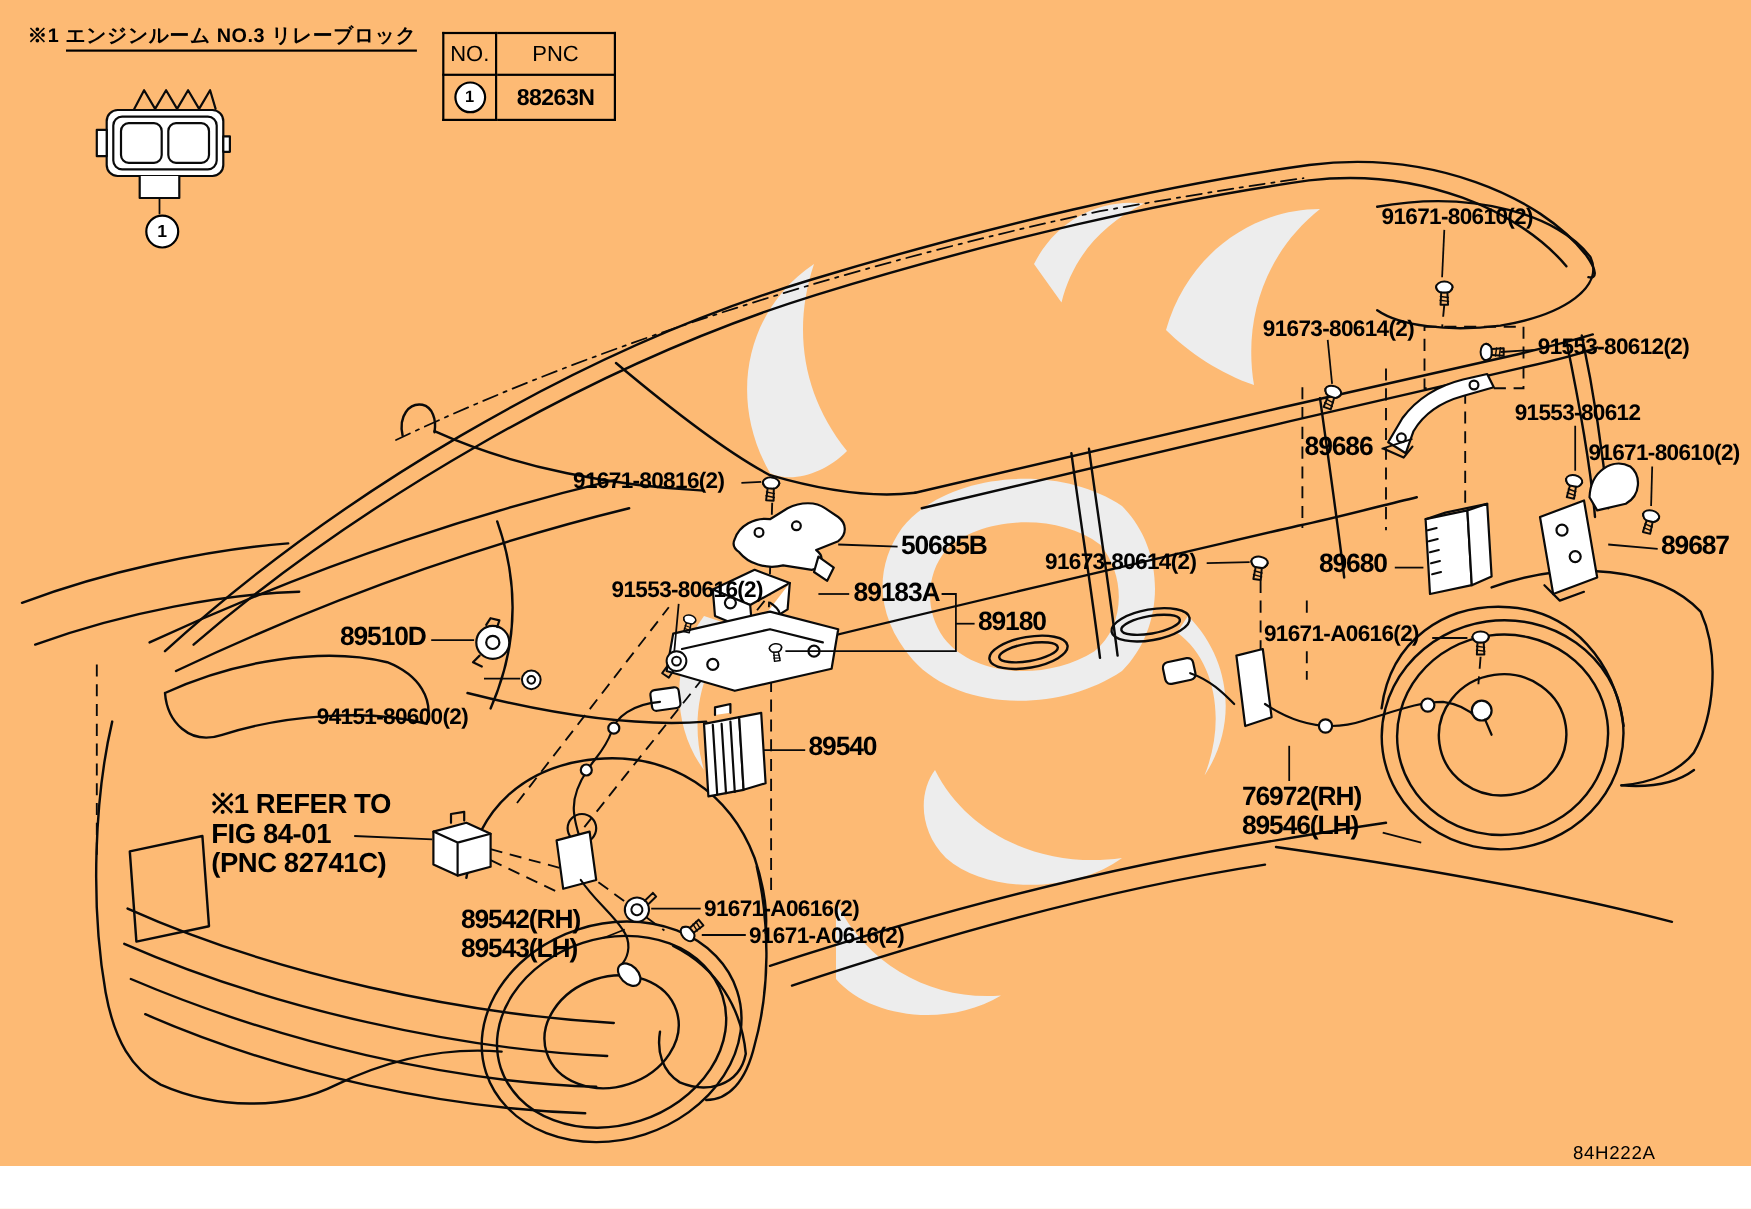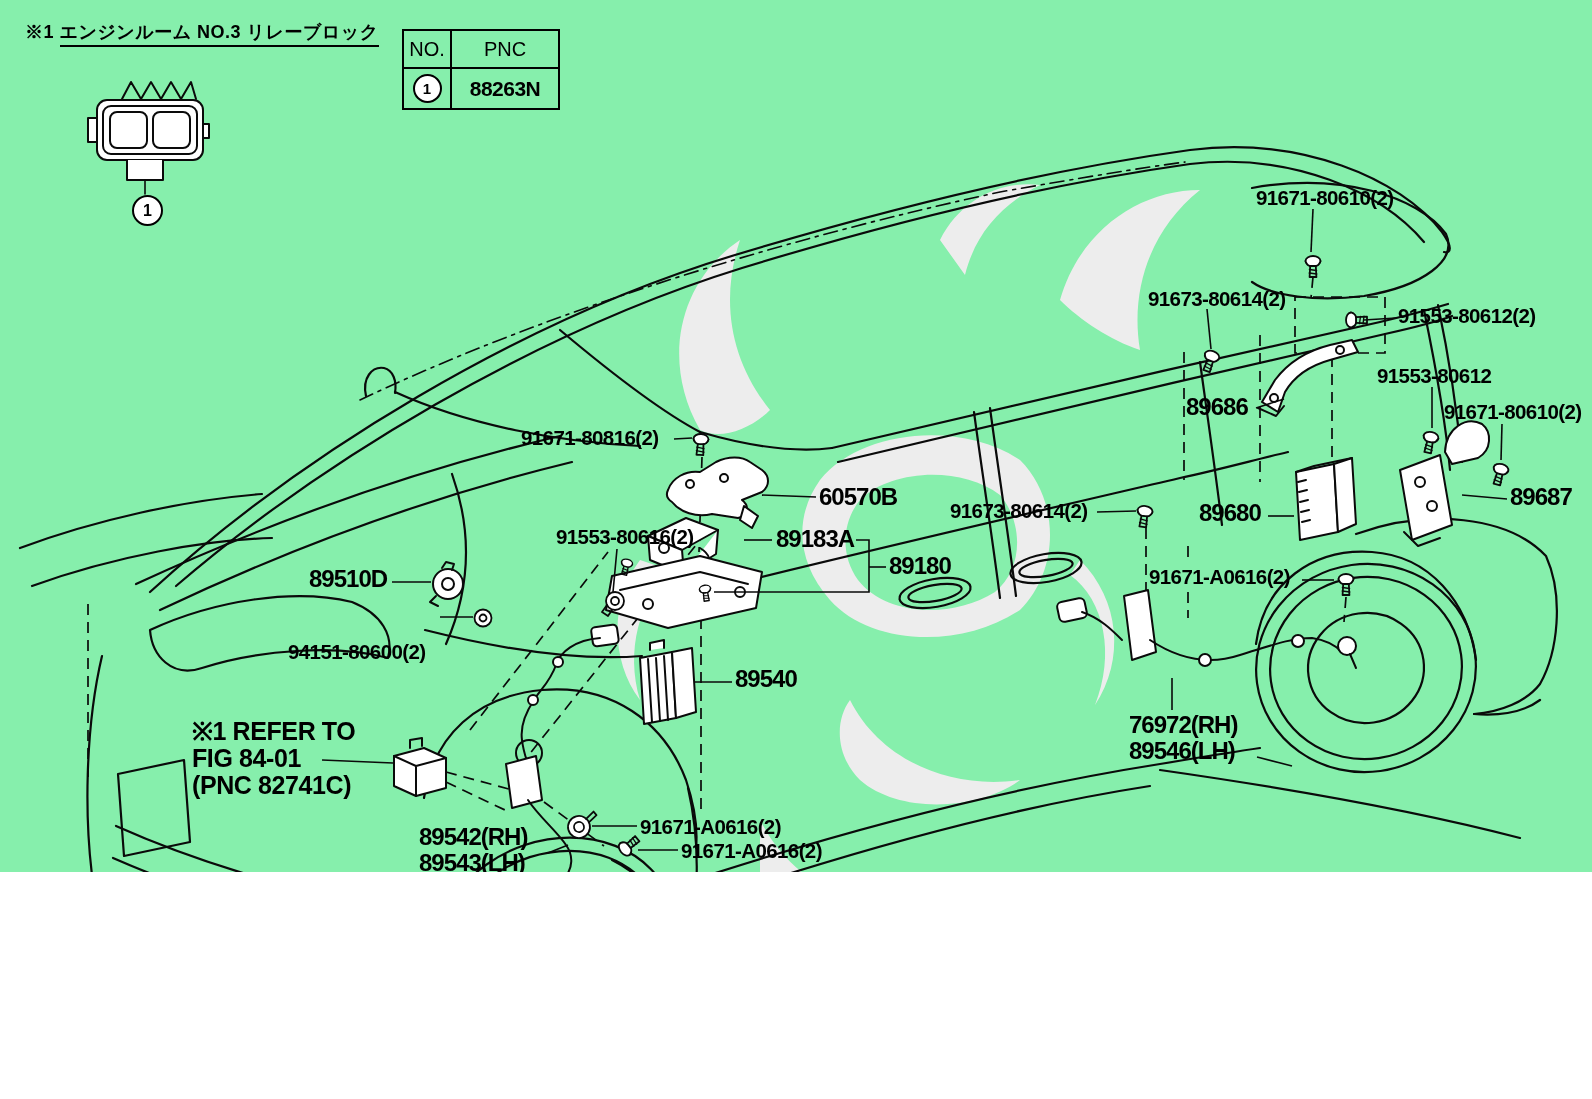--- a/index.html
+++ b/index.html
@@ -1,16 +1,16 @@
 <!DOCTYPE html>
 <html><head>
 <meta charset="utf-8">
 <style>
   html,body{margin:0;padding:0;background:#fff;}
-  #stage{position:relative;width:1592px;height:872px;background:#86efac;overflow:hidden;
+  #stage{position:relative;width:1592px;height:1060px;background:#fdba74;overflow:hidden;
          font-family:"Liberation Sans",sans-serif;color:#000;}
   #diagram-svg{position:absolute;left:0;top:0;}
   .plabel{position:absolute;font-family:"Liberation Sans",sans-serif;font-weight:bold;
           color:#000;white-space:pre;line-height:1.07;}
   .s20{font-size:20.5px;letter-spacing:-0.6px;}
   .s24{font-size:24px;letter-spacing:-1px;}
   .s19{font-size:25px;letter-spacing:-0.4px;}
   .s17n{font-size:17px;font-weight:normal;letter-spacing:0.6px;}
   #note{position:absolute;left:25px;top:20px;font-size:18px;font-weight:bold;letter-spacing:0.5px;}
   #note .underlined{border-bottom:2px solid #000;padding-bottom:3px;}
@@ -304,21 +304,21 @@
   </table>
 
   <div style="position:absolute;left:0;top:0;width:100%;height:100%;">
       <div class="plabel s20" style="left: 1256px; top: 187px;">91671-80610(2)</div>
       <div class="plabel s20" style="left: 1148px; top: 288px;">91673-80614(2)</div>
       <div class="plabel s20" style="left: 1398px; top: 305px;">91553-80612(2)</div>
       <div class="plabel s20" style="left: 1377px; top: 365px;">91553-80612</div>
       <div class="plabel s24" style="left: 1186px; top: 394px;">89686</div>
       <div class="plabel s20" style="left: 1444px; top: 401px;">91671-80610(2)</div>
       <div class="plabel s20" style="left: 521px; top: 427px;">91671-80816(2)</div>
-      <div class="plabel s24" style="left: 819px; top: 484px;">60570B</div>
+      <div class="plabel s24" style="left: 819px; top: 484px;">50685B</div>
       <div class="plabel s20" style="left: 950px; top: 500px;">91673-80614(2)</div>
       <div class="plabel s20" style="left: 556px; top: 526px;">91553-80616(2)</div>
       <div class="plabel s24" style="left: 776px; top: 526px;">89183A</div>
       <div class="plabel s24" style="left: 889px; top: 553px;">89180</div>
       <div class="plabel s24" style="left: 1199px; top: 500px; text-align: center;">89680</div>
       <div class="plabel s24" style="left: 1510px; top: 484px;">89687</div>
       <div class="plabel s24" style="left: 309px; top: 566px;">89510D</div>
       <div class="plabel s20" style="left: 288px; top: 603px; margin-top: 38px;">94151-80600(2)</div>
       <div class="plabel s20" style="left: 1149px; top: 566px;">91671-A0616(2)</div>
       <div class="plabel s24" style="left: 735px; top: 666px;">89540</div>

